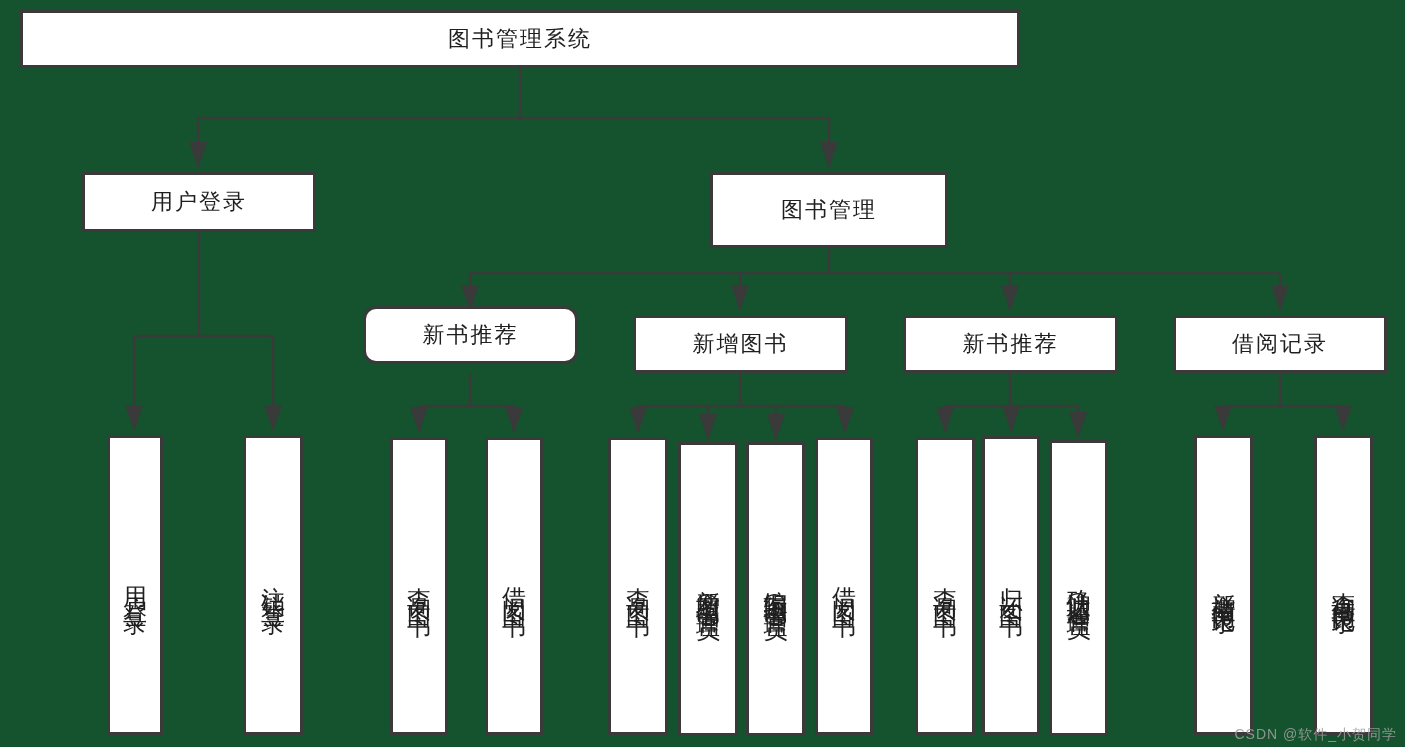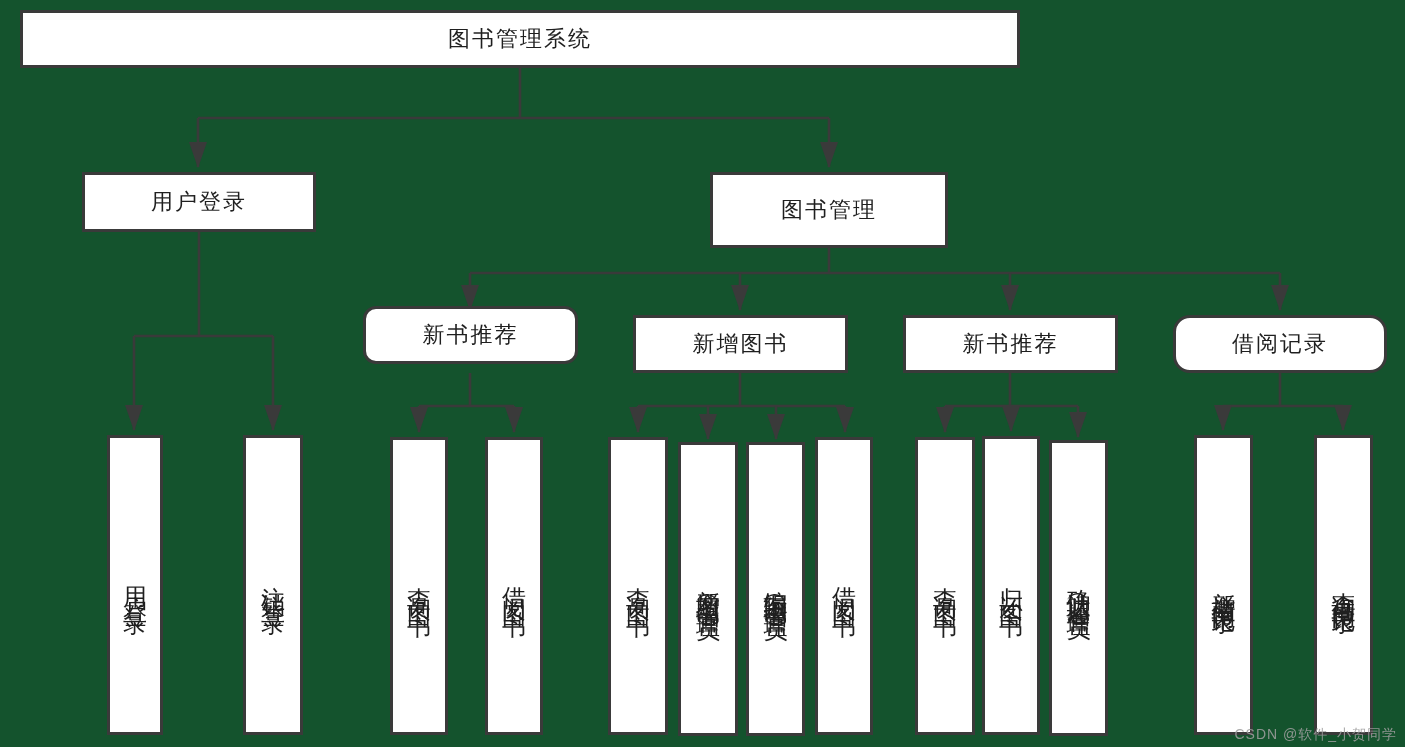--- a/index.html
+++ b/index.html
@@ -126,21 +126,21 @@
   </svg>
 
   <div class="box" style="left:20px; top:10px; width:1000px; height:58px;">图书管理系统</div>
 
   <div class="box" style="left:82px; top:172px; width:234px; height:60px;">用户登录</div>
   <div class="box" style="left:710px; top:172px; width:238px; height:76px;">图书管理</div>
 
   <div class="box" style="left:363px; top:306px; width:215px; height:58px;border-radius:13px;">新书推荐</div>
   <div class="box" style="left:633px; top:315px; width:215px; height:58px;">新增图书</div>
   <div class="box" style="left:903px; top:315px; width:215px; height:58px;">新书推荐</div>
-  <div class="box" style="left:1173px; top:315px; width:214px; height:58px;border-radius:17px;">借阅记录</div>
+  <div class="box" style="left:1173px; top:315px; width:214px; height:58px;">借阅记录</div>
 
   <div class="vbox" style="left:107px; top:435px; width:56px; height:300px;">用户登录</div>
   <div class="vbox" style="left:243px; top:435px; width:60px; height:300px;">注销登录</div>
 
   <div class="vbox" style="left:390px; top:437px; width:58px; height:298px;">查询图书</div>
   <div class="vbox" style="left:485px; top:437px; width:58px; height:298px;">借阅图书</div>
 
   <div class="vbox" style="left:608px; top:437px; width:60px; height:298px;">查询图书</div>
   <div class="vbox long" style="left:678px; top:442px; width:60px; height:294px;">新增图书（管理员）</div>
   <div class="vbox long" style="left:746px; top:442px; width:59px; height:294px;">编辑图书（管理员）</div>

